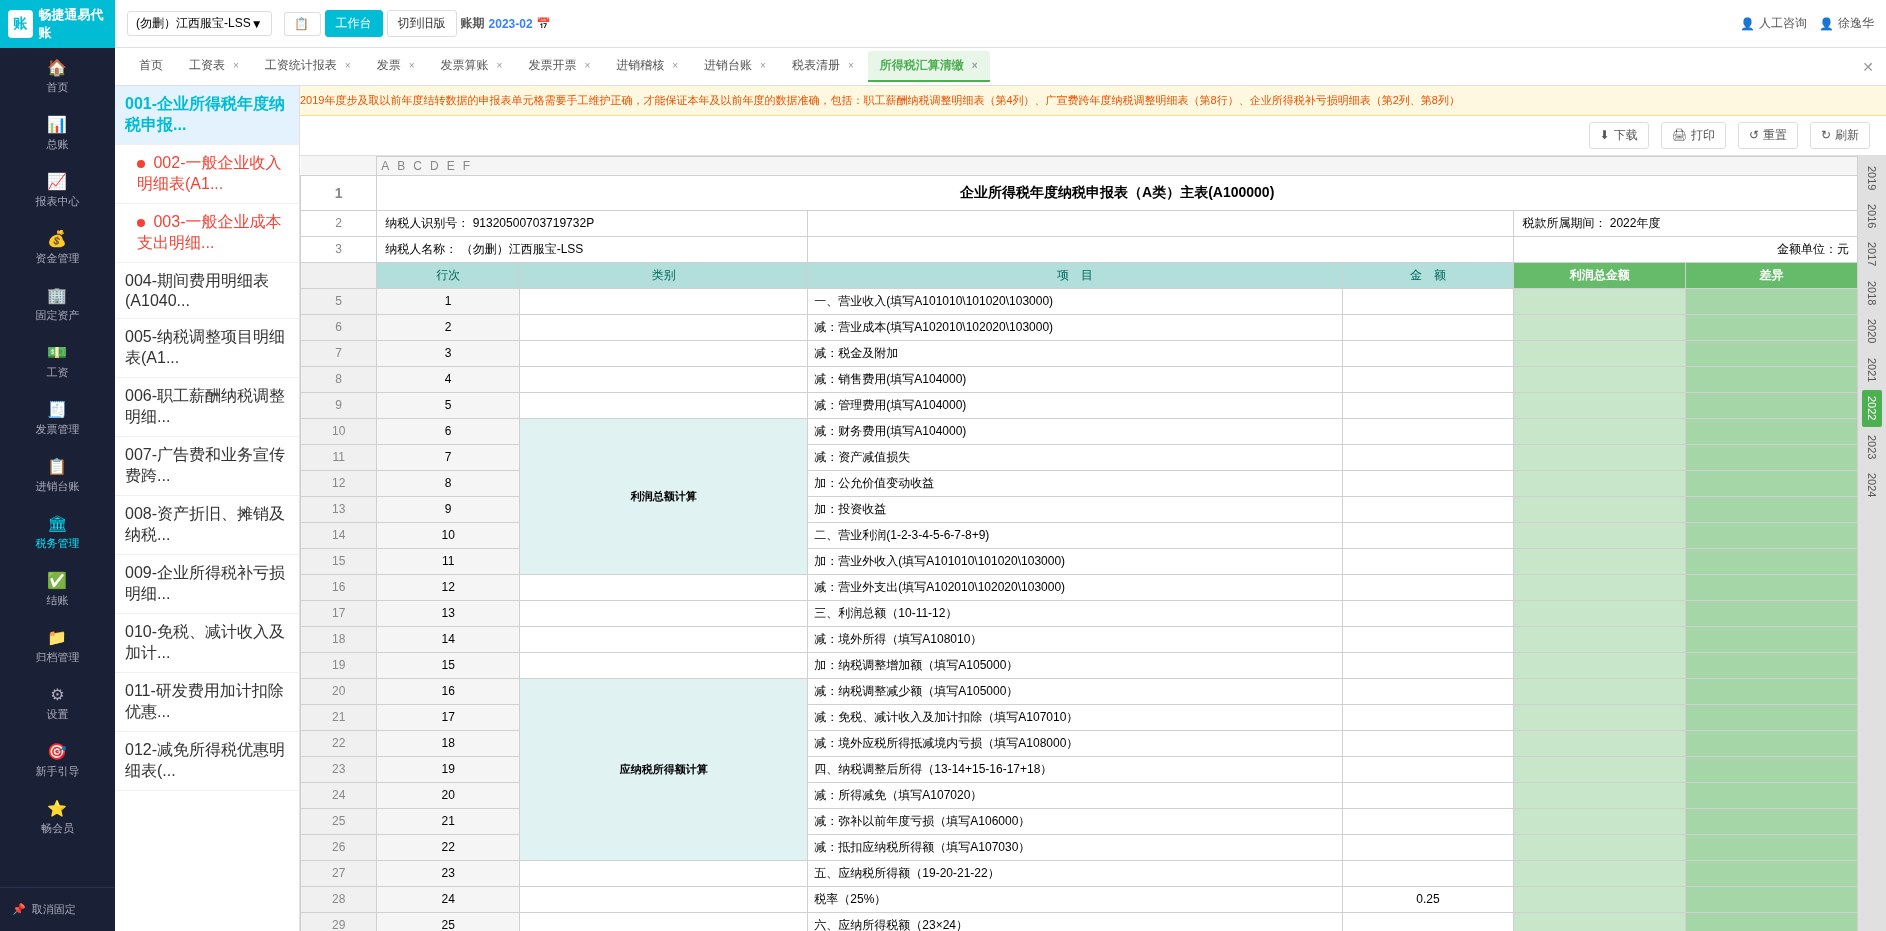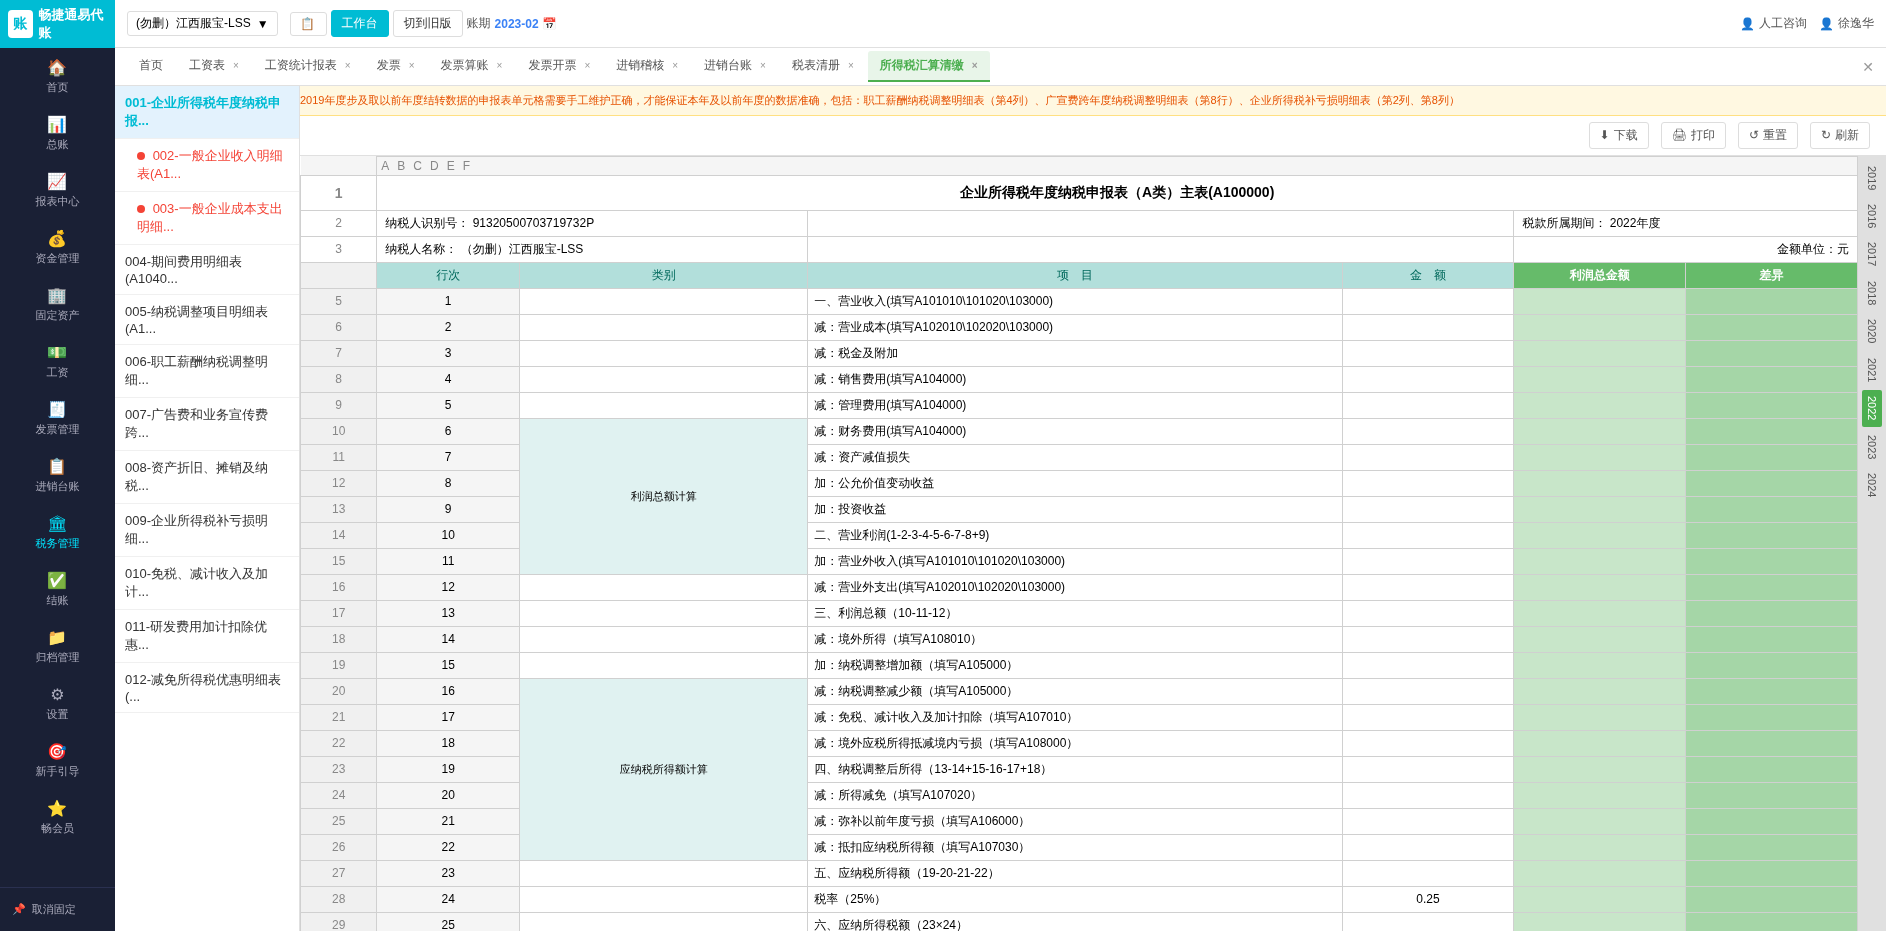--- a/index.html
+++ b/index.html
@@ -19,34 +19,34 @@
     .main { flex: 1; display: flex; flex-direction: column; overflow: hidden; background: #fff; }
 
     
     .topnav { background: #fff; border-bottom: 1px solid #e0e0e0; display: flex; align-items: center; padding: 0 12px; height: 48px; gap: 4px; flex-shrink: 0; }
     .topnav-btn { display: flex; align-items: center; gap: 4px; padding: 4px 10px; border-radius: 3px; cursor: pointer; font-size: 12px; color: #333; border: 1px solid #ddd; background: #fff; }
     .topnav-btn.active { background: #00bcd4; color: #fff; border-color: #00bcd4; }
     .topnav-right { margin-left: auto; display: flex; align-items: center; gap: 12px; font-size: 12px; color: #555; }
     .topnav-right .user { display: flex; align-items: center; gap: 4px; }
 
     
-    .company-selector { display: flex; align-items: center; gap: 6px; border: 1px solid #ddd; border-radius: 3px; padding: 3px 8px; background: #fff; cursor: pointer; margin-right: 8px; }
+    .company-selector { display: flex; align-items: center; border: 1px solid #ddd; border-radius: 3px; padding: 3px 8px; background: #fff; cursor: pointer; margin-right: 8px; }
 
     
     .tabbar { background: #fff; border-bottom: 1px solid #e0e0e0; display: flex; align-items: center; padding: 0 12px; height: 38px; gap: 2px; flex-shrink: 0; overflow-x: auto; }
     .tab-item { display: flex; align-items: center; gap: 4px; padding: 6px 12px; cursor: pointer; font-size: 12px; color: #555; white-space: nowrap; border-bottom: 2px solid transparent; }
     .tab-item.active { color: #4caf50; border-bottom-color: #4caf50; font-weight: bold; background: #e8f5e9; border-radius: 3px 3px 0 0; }
     .tab-item .close-x { margin-left: 4px; color: #999; font-size: 10px; }
 
     
     .content { flex: 1; display: flex; overflow: hidden; }
 
     
     .left-panel { width: 185px; background: #fff; border-right: 1px solid #e0e0e0; overflow-y: auto; flex-shrink: 0; }
-    .left-panel-item { padding: 8px 10px; cursor: pointer; font-size: 13px; color: #333; border-bottom: 1px solid #f0f0f0; }
+    .left-panel-item { padding: 8px 10px; cursor: pointer; font-size: 16px; color: #333; border-bottom: 1px solid #f0f0f0; }
     .left-panel-item.active { background: #e3f2fd; color: #00bcd4; font-weight: bold; }
     .left-panel-item.error { color: #f44336; padding-left: 22px; }
     .left-panel-item .dot { display: inline-block; width: 8px; height: 8px; border-radius: 50%; margin-right: 4px; }
     .dot-red { background: #f44336; }
 
     
     .right-panel { flex: 1; display: flex; flex-direction: column; overflow: hidden; background: #f5f5f5; }
 
     
     .warning-bar { background: #fff8e1; border-bottom: 1px solid #ffe082; padding: 6px 0; font-size: 11px; color: #e65100; line-height: 1.5; flex-shrink: 0; }
@@ -63,21 +63,21 @@
     .spreadsheet-table .col-leibie { width: 80px; text-align: center; }
     .spreadsheet-table .col-xiangmu { width: 280px; }
     .spreadsheet-table .col-quanje { width: 90px; text-align: center; }
     .spreadsheet-table .col-lirunquanje { width: 90px; background: #c8e6c9; text-align: center; }
     .spreadsheet-table .col-chay { width: 90px; background: #a5d6a7; text-align: center; }
     .row-num-col { width: 40px; background: #f0f0f0; text-align: center; color: #888; }
     .title-row td { text-align: center; font-size: 14px; font-weight: bold; background: #fff; }
     .info-row td { background: #fff; }
     .header-col { background: #b2dfdb !important; font-weight: normal; text-align: center; color: #00695c; }
     .green-header { background: #66bb6a !important; color: #fff; font-weight: bold; }
-    .category-cell { background: #e0f2f1; text-align: center; font-size: 11px; }
+    .category-cell { background: #e0f2f1; text-align: center; font-size: 11px; font-weight: bold; }
 
     
     .year-sidebar { width: 28px; background: #e0e0e0; display: flex; flex-direction: column; align-items: center; padding: 4px 0; gap: 2px; overflow-y: auto; flex-shrink: 0; }
     .year-item { writing-mode: vertical-rl; font-size: 11px; padding: 6px 4px; cursor: pointer; color: #555; border-radius: 2px; }
     .year-item.active { background: #4caf50; color: #fff; }
   </style>
 </head>
 <body>
 
 <div class="sidebar">
@@ -160,21 +160,21 @@
     </div>
     <div class="topnav-btn">
       <span>📋</span>
     </div>
     <div class="topnav-btn active">
       <span>工作台</span>
     </div>
     <div class="topnav-btn">
       <span>切到旧版</span>
     </div>
-    <span style="color:#555;">账期</span>
+    <span style="color:#555;font-weight:bold;">账期</span>
     <span style="color:#3b82f6; font-weight:bold;">2023-02</span>
     <span>📅</span>
     <div class="topnav-right">
       <div class="user">
         <span>👤</span>
         <span>人工咨询</span>
       </div>
       <div class="user">
         <span>👤</span>
         <span>徐逸华</span>

